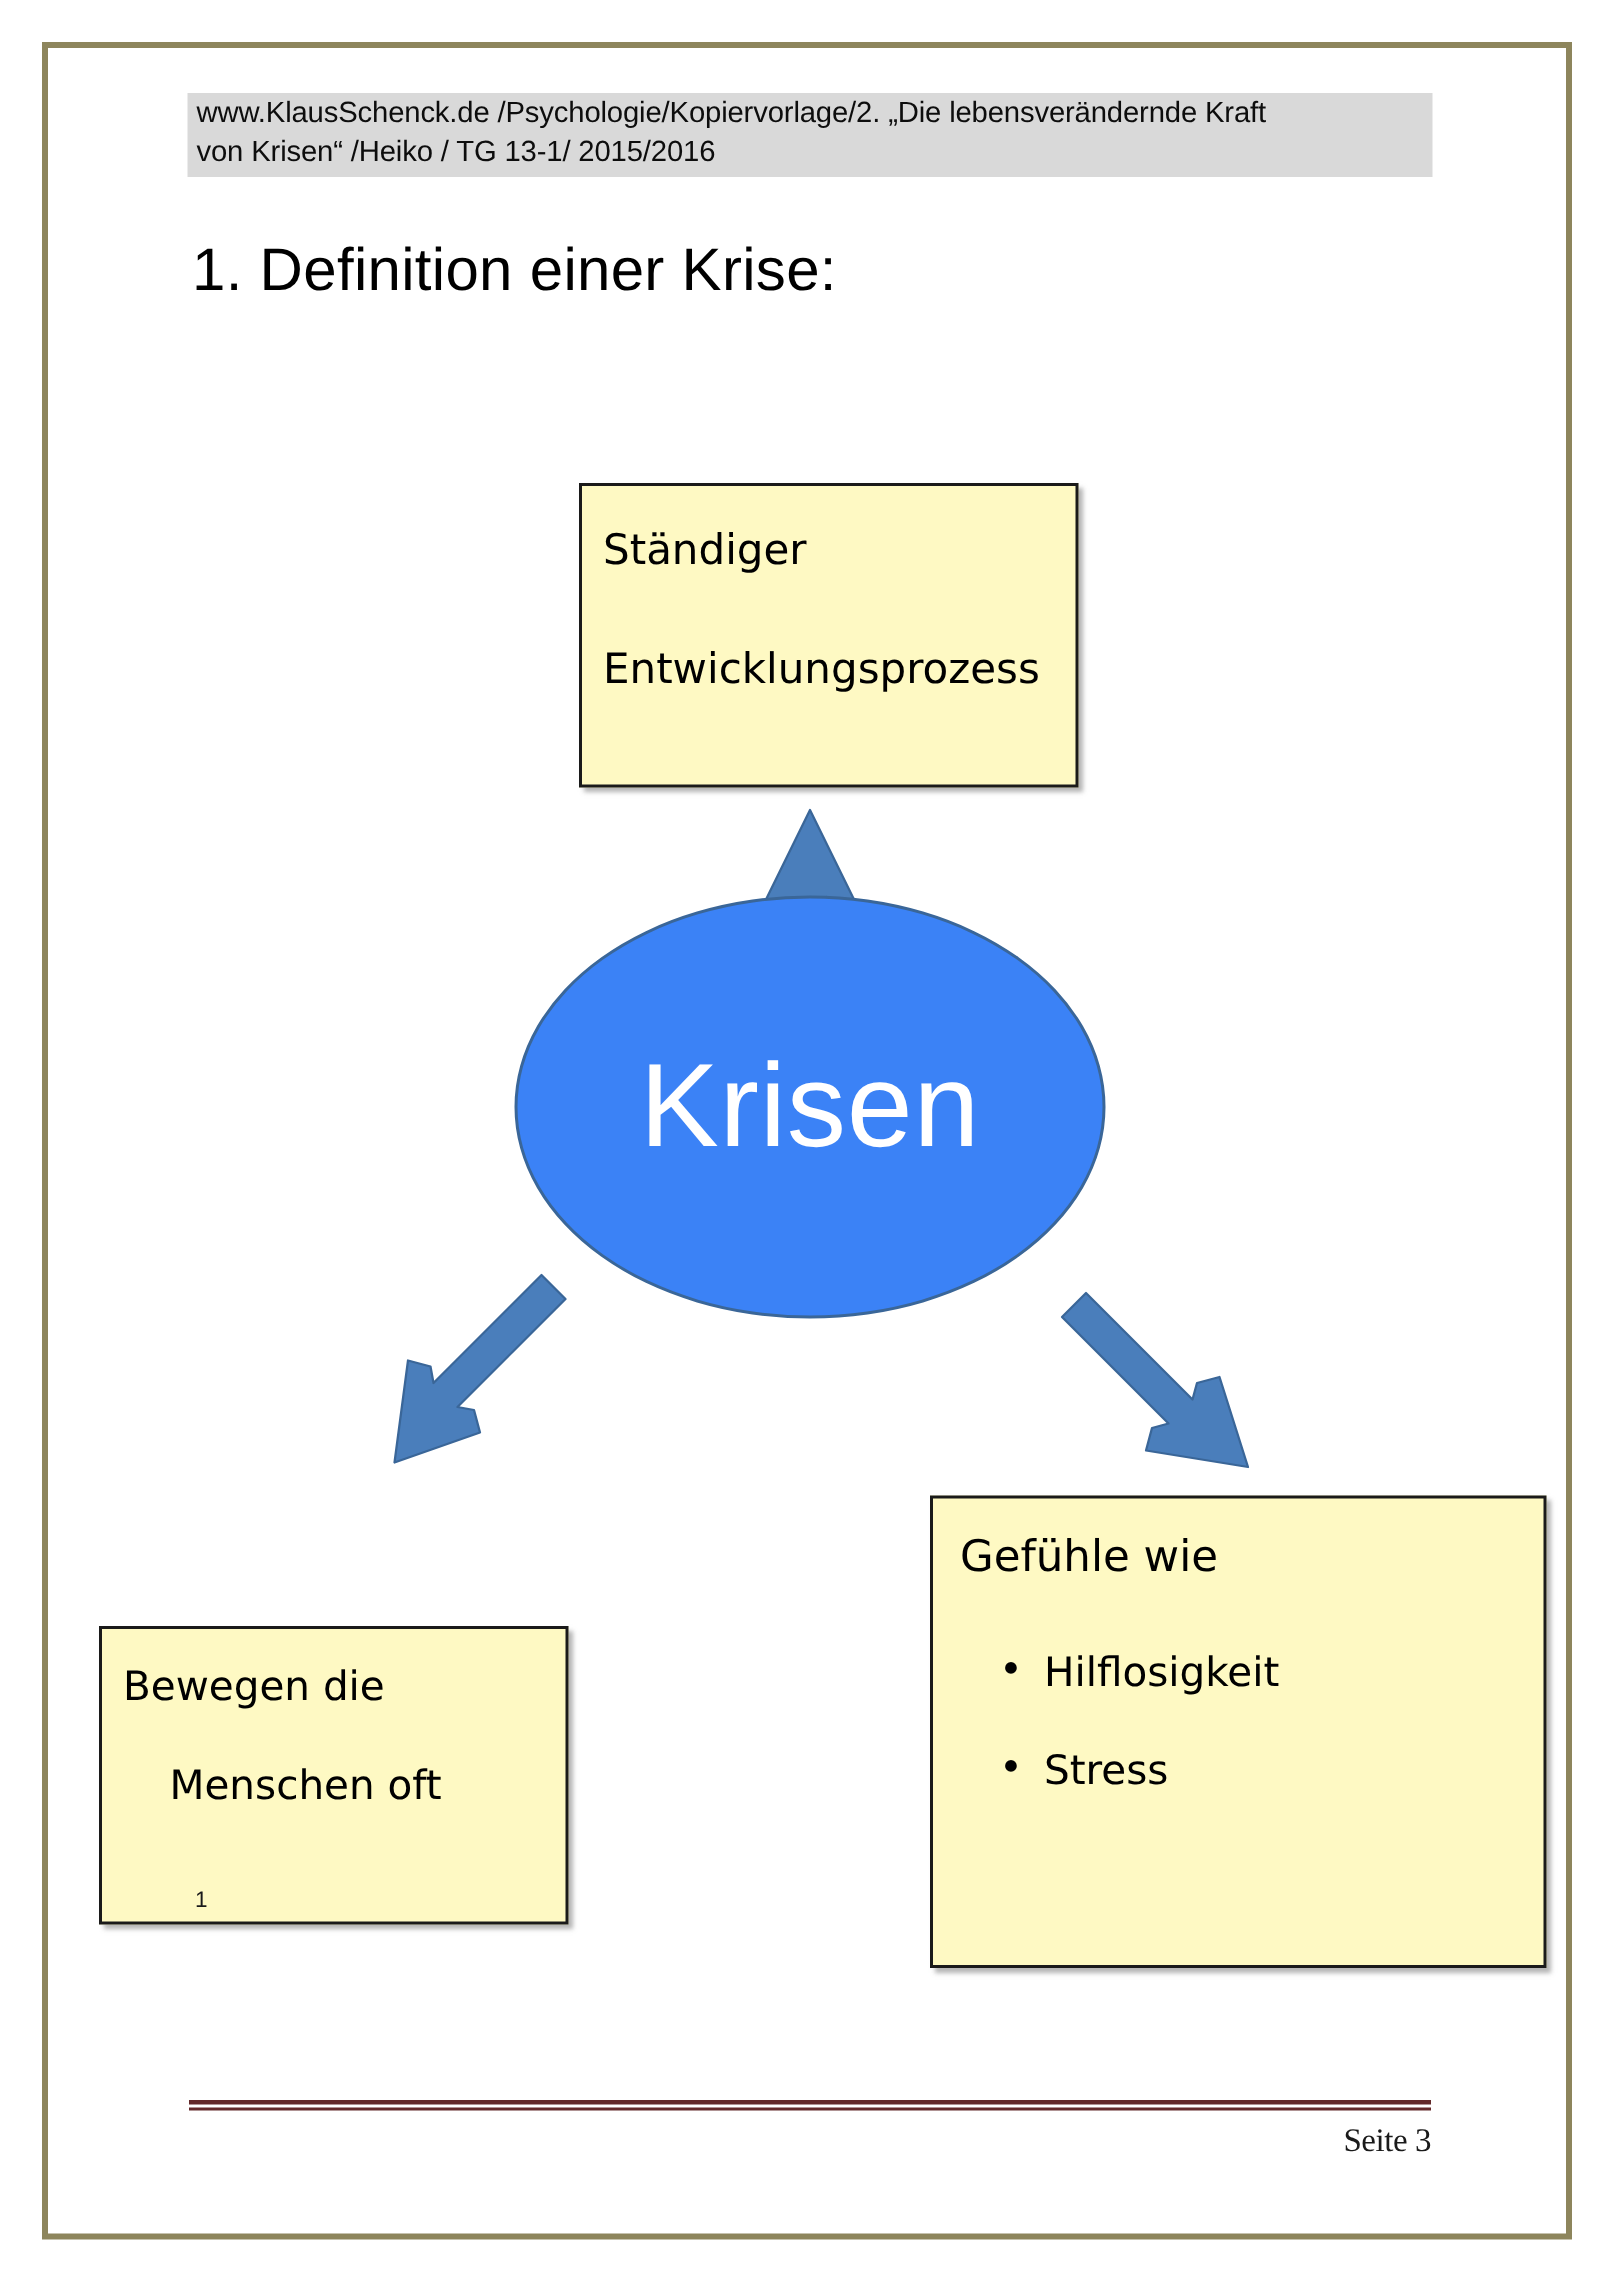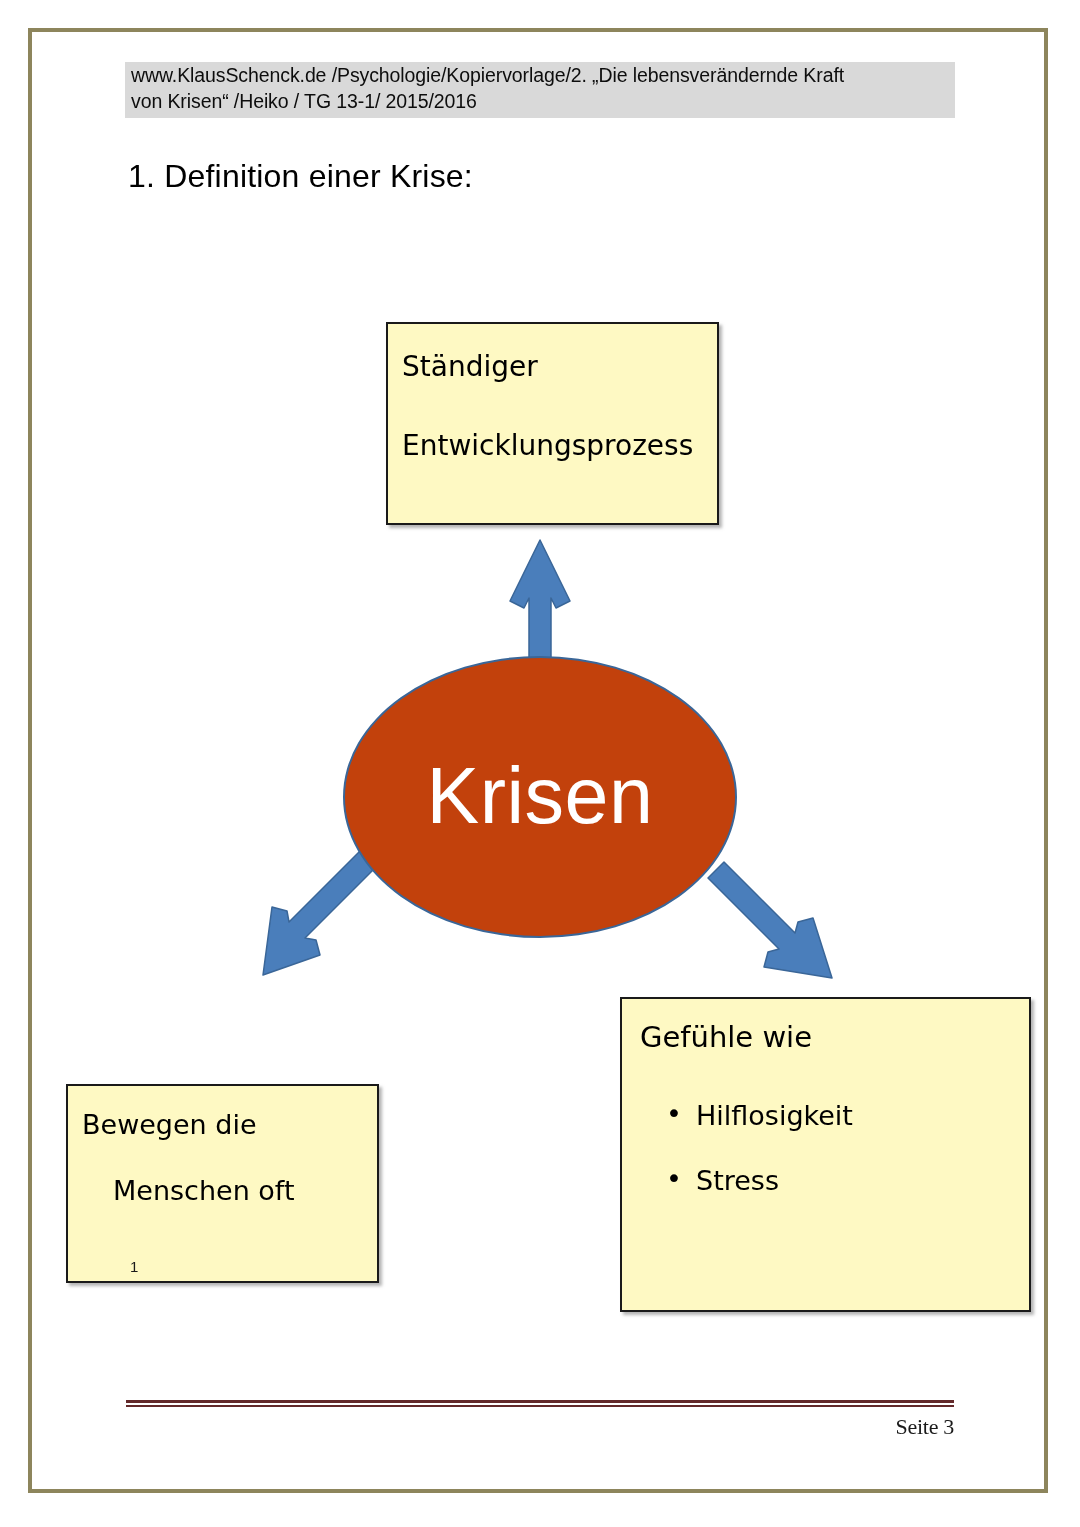--- a/index.html
+++ b/index.html
@@ -47,21 +47,21 @@
     white-space: pre-line;
     letter-spacing: -0.1px;
   }
 
   
   .section-title {
     position: absolute;
     left: 128px;
     top: 158px;
     font-family: "Liberation Sans", sans-serif;
-    font-size: 32px;
+    font-size: 40px;
     color: #000000;
     letter-spacing: 0.2px;
   }
 
   
   .dbox {
     position: absolute;
     background: #fef9c3;
     border: 2px solid #1a1a1a;
     box-sizing: border-box;
@@ -127,25 +127,25 @@
     left: -30px;
     top: -2px;
     font-size: 27px;
     line-height: 33px;
   }
 
   
   .ellipse {
     position: absolute;
     left: 343px;
-    top: 656px;
+    top: 597px;
     width: 394px;
     height: 282px;
     border-radius: 50%;
-    background: #c2410c;
+    background: #3b82f6;
     border: 2px solid #3a6698;
     box-sizing: border-box;
     display: flex;
     align-items: center;
     justify-content: center;
   }
   .ellipse-label {
     font-family: "Liberation Sans", sans-serif;
     font-size: 79px;
     color: #ffffff;

